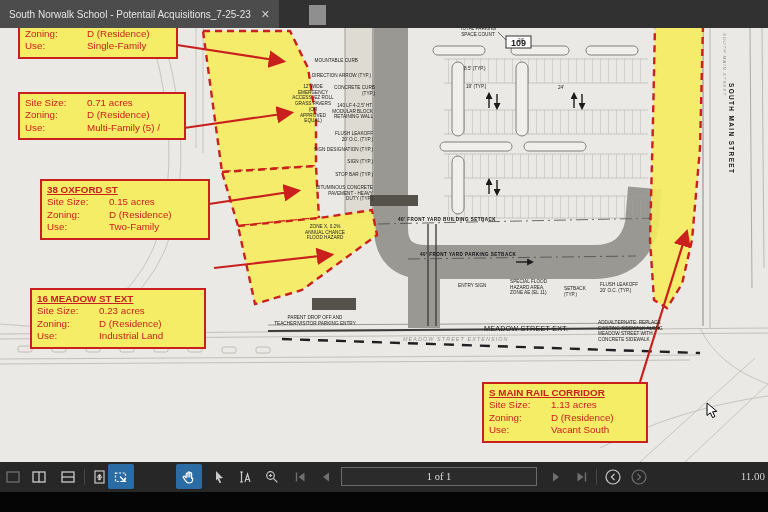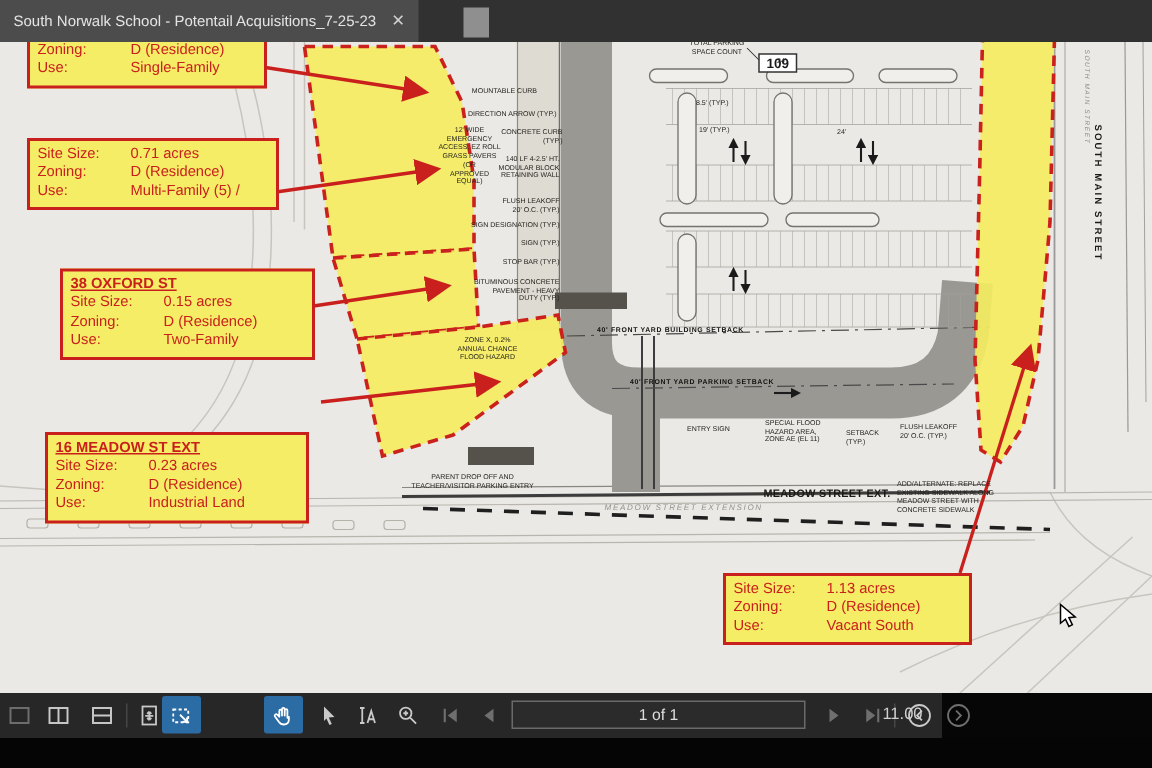--- a/index.html
+++ b/index.html
@@ -14,49 +14,49 @@
   .tabextra{width:17px;height:20px;background:#8f8f8f;margin:5px 0 0 28px;}
 
   
   .page{position:absolute;left:0;top:28px;width:768px;height:434px;background:#eae9e5;overflow:hidden;}
   .plansvg{position:absolute;left:0;top:0;}
   #plan-labels{position:absolute;left:0;top:0;width:768px;height:434px;}
   .pl{position:absolute;font-size:4.7px;line-height:1.22;color:#26241f;white-space:pre-line;}
   .r{text-align:right;}
   .c{text-align:center;}
   .b{font-weight:700;font-size:4.6px;letter-spacing:.45px;color:#111;white-space:nowrap;}
-  .b7{font-weight:700;font-size:7.2px;color:#1c1a16;letter-spacing:.2px;white-space:nowrap;margin-left:25px;}
+  .b7{font-weight:400;font-size:7.2px;color:#1c1a16;letter-spacing:.2px;white-space:nowrap;}
   .i{font-style:italic;color:#96938a;font-size:5.4px;letter-spacing:1.1px;white-space:nowrap;}
   .vb{font-weight:700;font-size:6.4px;letter-spacing:1.4px;transform:rotate(90deg);transform-origin:0 0;white-space:nowrap;color:#1c1a16;}
   .vi{font-style:italic;font-size:4.4px;letter-spacing:1px;transform:rotate(90deg);transform-origin:0 0;white-space:nowrap;color:#8f8c84;}
 
   
   .callout{position:absolute;background:#f5ed66;border:2.5px solid #c9201d;color:#c9201d;
            font-size:9.8px;line-height:12.4px;padding:3px 5px 4px;box-sizing:border-box;}
   .callout .t{font-weight:700;text-decoration:underline;white-space:nowrap;}
   .callout .row{display:flex;}
   .callout .lbl{width:62px;flex:none;}
   .callout .val{white-space:nowrap;}
   #c1{left:18px;top:-5px;width:160px;}
   #c2{left:18px;top:64px;width:168px;}
   #c3{left:40px;top:151px;width:170px;}
   #c4{left:30px;top:223px;width:176px;margin-top:37px;}
   #c5{left:482px;top:354px;width:166px;}
 
   .cursor{position:absolute;left:706px;top:374px;}
 
   
-  .toolbar{position:absolute;left:0;top:462px;width:628px;height:30px;background:#272727;}
+  .toolbar{position:absolute;left:0;top:462px;width:768px;height:30px;background:#272727;font-family:Liberation Serif, serif;}
   .tbtn{position:absolute;top:3px;width:24px;height:24px;display:flex;align-items:center;justify-content:center;color:#c9c9c9;}
   .tbtn.blue{background:#2c6ca5;border-radius:2px;color:#fff;width:26px;height:25px;top:2px;}
   .tbtn.dim{color:#6f6f6f;}
   .tdiv{position:absolute;top:7px;width:1px;height:16px;background:#464646;}
   .pagebox{position:absolute;left:341px;top:5px;width:196px;height:19px;border:1px solid #6a6a6a;color:#dedede;
            font-size:10.5px;display:flex;align-items:center;justify-content:center;background:#2b2b2b;box-sizing:border-box;}
-  .zoomtxt{position:absolute;right:13px;top:8px;color:#cfcfcf;font-size:11px;}
+  .zoomtxt{position:absolute;right:3px;top:8px;color:#cfcfcf;font-size:11px;}
   .bottomstrip{position:absolute;left:0;top:492px;width:768px;height:20px;background:#050505;}
 </style>
 </head>
 <body>
 
 <div class="app">
 
   <div class="tabbar">
     <div class="tab t1">
       <span>South Norwalk School - Potentail Acquisitions_7-25-23</span>
@@ -290,20 +290,21 @@
         <div class="row">
           <span class="lbl">Zoning:</span>
           <span class="val">D (Residence)</span>
         </div>
         <div class="row">
           <span class="lbl">Use:</span>
           <span class="val">Industrial Land</span>
         </div>
       </div>
     <div class="callout" id="c5">
+        <div class="t">S MAIN RAIL CORRIDOR</div>
         <div class="row">
           <span class="lbl">Site Size:</span>
           <span class="val">1.13 acres</span>
         </div>
         <div class="row">
           <span class="lbl">Zoning:</span>
           <span class="val">D (Residence)</span>
         </div>
         <div class="row">
           <span class="lbl">Use:</span>

